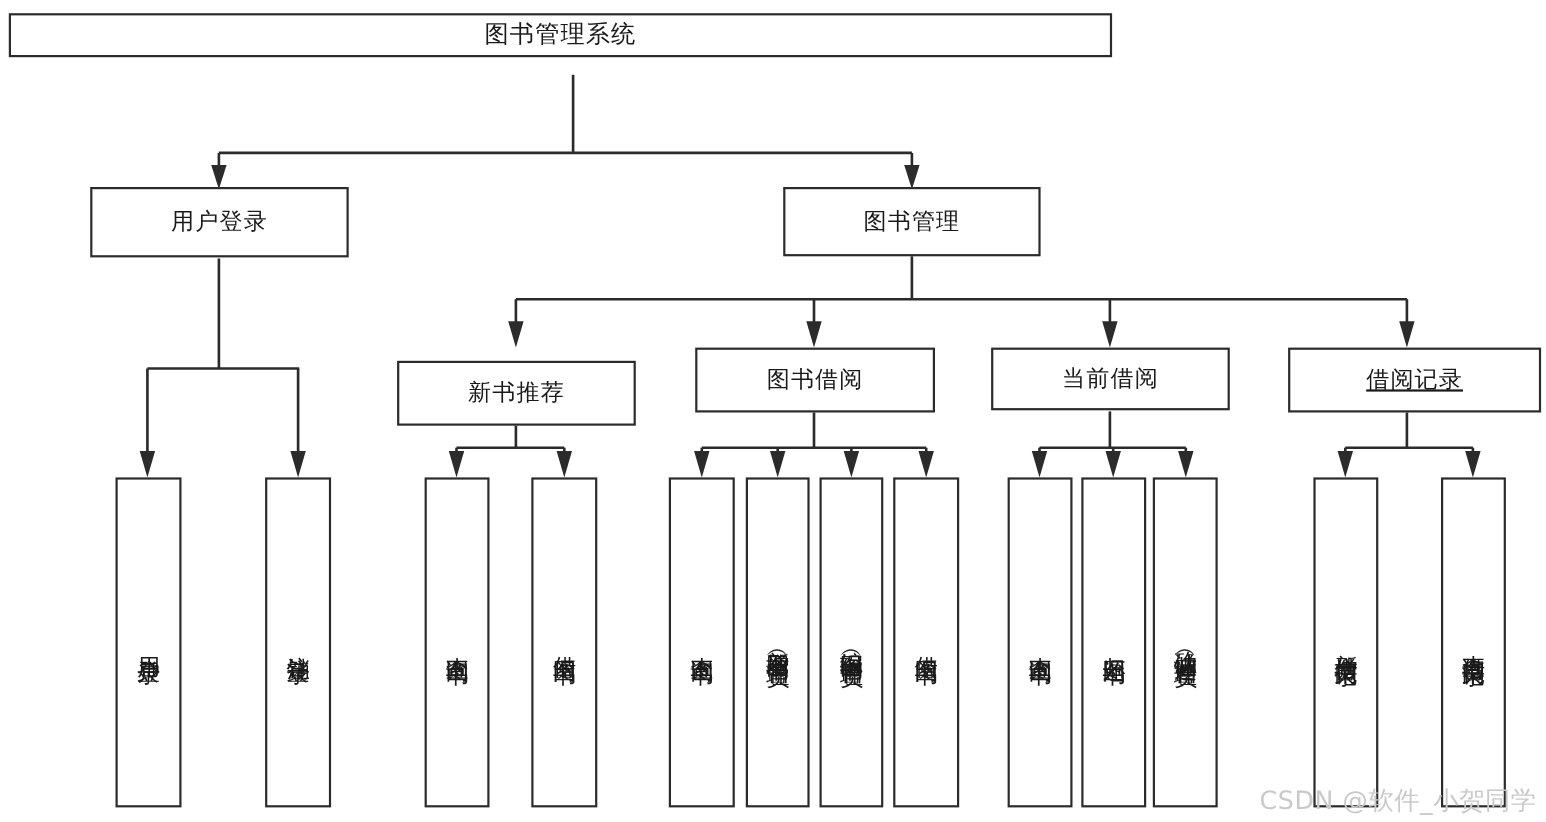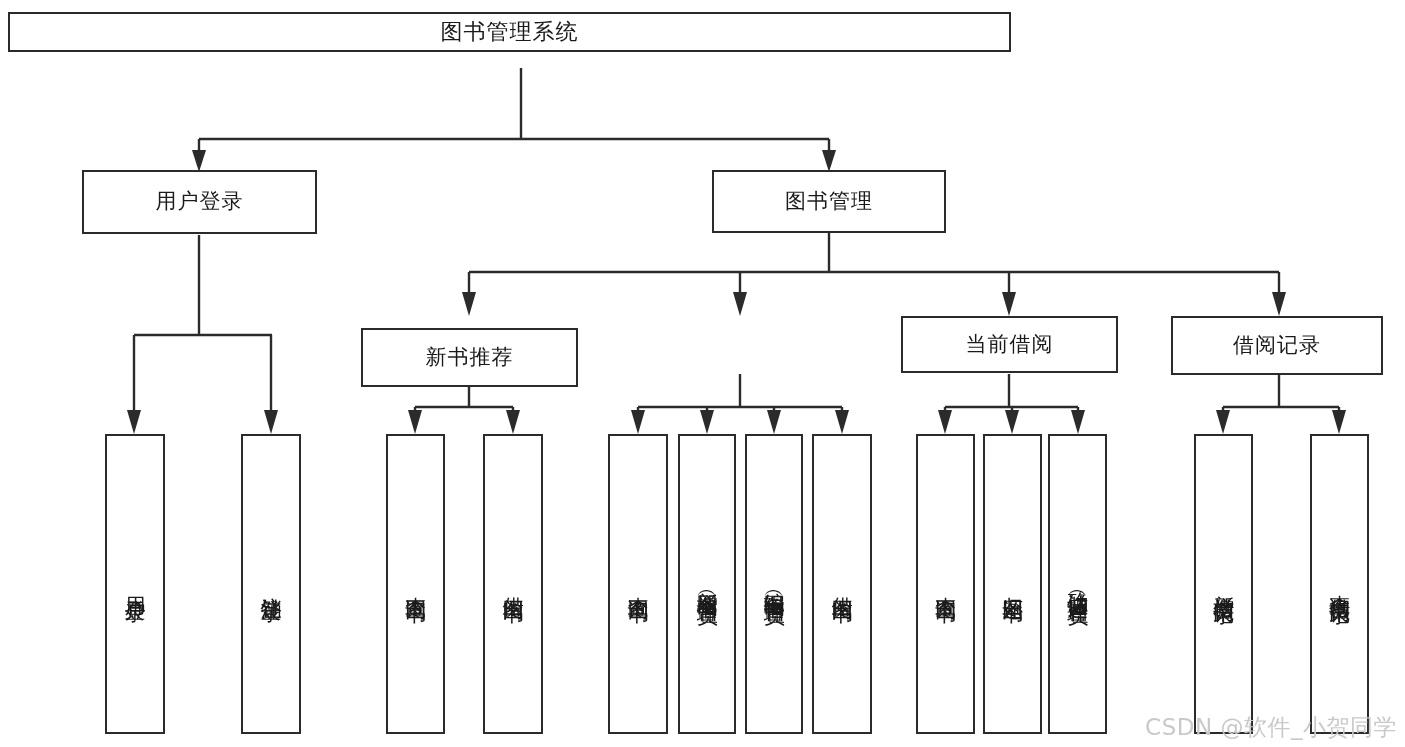--- a/index.html
+++ b/index.html
@@ -151,24 +151,27 @@
   <div class="node horiz" style="left:82px; top:170px; width:235px; height:64px;">
     <span>用户登录</span>
   </div>
   <div class="node horiz" style="left:712px; top:170px; width:234px; height:63px;">
     <span>图书管理</span>
   </div>
 
   <div class="node horiz" style="left:361px; top:316px; width:217px; height:59px;margin-top:12px;">
     <span>新书推荐</span>
   </div>
+  <div class="node horiz" style="left:632px; top:316px; width:218px; height:59px;">
+    <span>图书借阅</span>
+  </div>
   <div class="node horiz" style="left:901px; top:316px; width:217px; height:57px;">
     <span>当前借阅</span>
   </div>
-  <div class="node horiz" style="left:1171px; top:316px; width:212px; height:59px;">
+  <div class="node horiz" style="left:1171px; top:316px; width:230px; height:59px;text-decoration:underline;">
     <span>借阅记录</span>
   </div>
 
   <div class="node vert" style="left:105px; top:434px; width:60px; height:300px;">
     <span>用户登录</span>
   </div>
   <div class="node vert" style="left:241px; top:434px; width:60px; height:300px;">
     <span>注销登录</span>
   </div>
 

